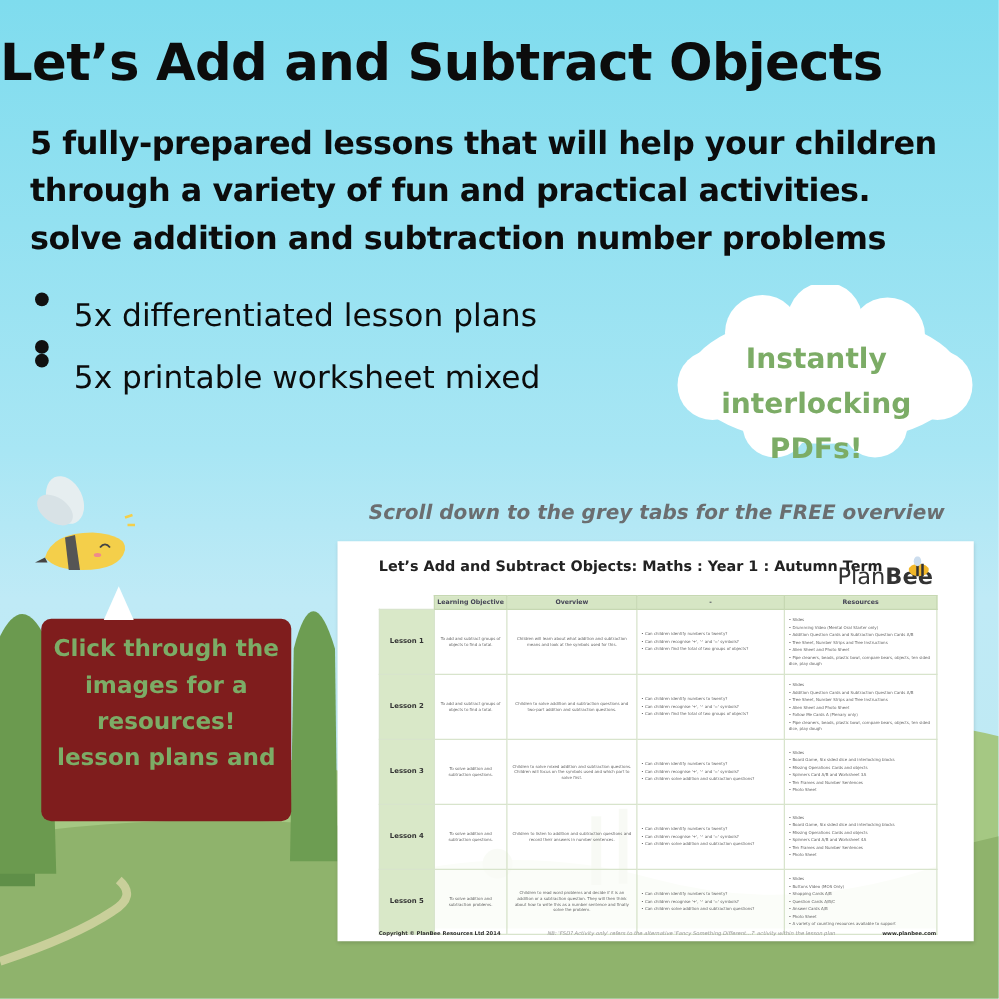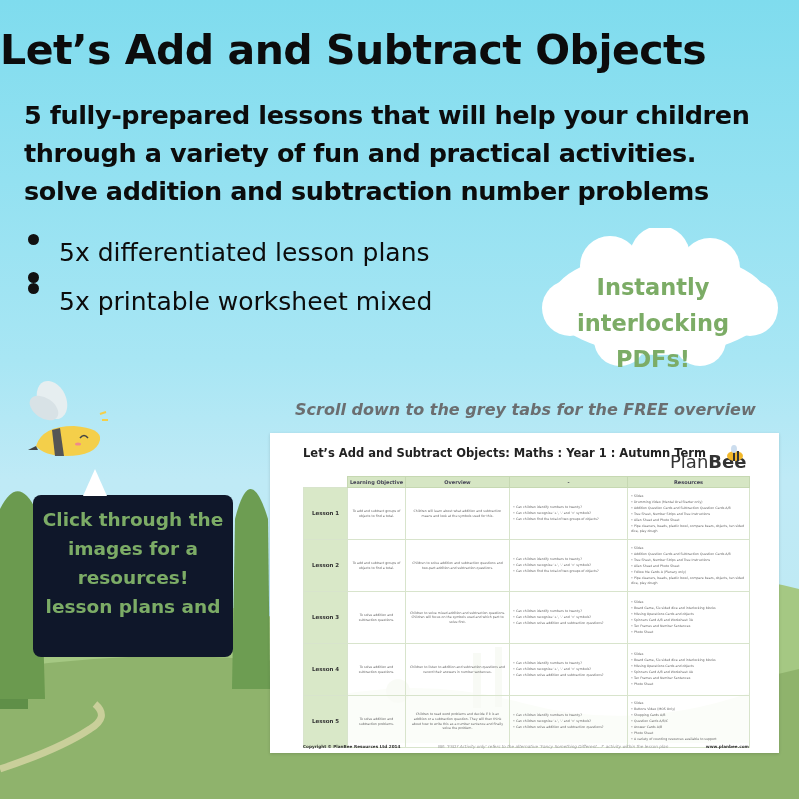--- a/index.html
+++ b/index.html
@@ -36,21 +36,21 @@
     position: absolute; left: 540px; top: 240px; width: 226px; text-align: center;
     font-size: 22.5px; font-weight: bold; color: #7cac66; line-height: 36px; margin-top: 29px;
   }
   .scroll-hint {
     position: absolute; top: 400px; left: 295px; font-size: 16px; font-weight: bold;
     font-style: italic; color: #6b6e70;
   }
   .bee { position: absolute; left: 22px; top: 378px; width: 90px; height: 80px; }
   .callout {
     position: absolute; left: 33px; top: 495px; width: 200px; height: 162px;
-    background: #0f172a; border-radius: 8px; text-align: center; padding-top: 10px;
+    background: #7f1d1d; border-radius: 8px; text-align: center; padding-top: 10px;
     font-size: 18.5px; font-weight: bold; color: #7cac66; line-height: 29px;
   }
   .callout::before {
     content: ""; position: absolute; left: 50px; top: -26px;
     border-left: 12px solid transparent; border-right: 12px solid transparent;
     border-bottom: 27px solid #fff;
   }
   .doc {
     position: absolute; left: 270px; top: 433px; width: 509px; height: 320px;
     background: #fff; box-shadow: 0 1px 3px rgba(0,0,0,0.15);

